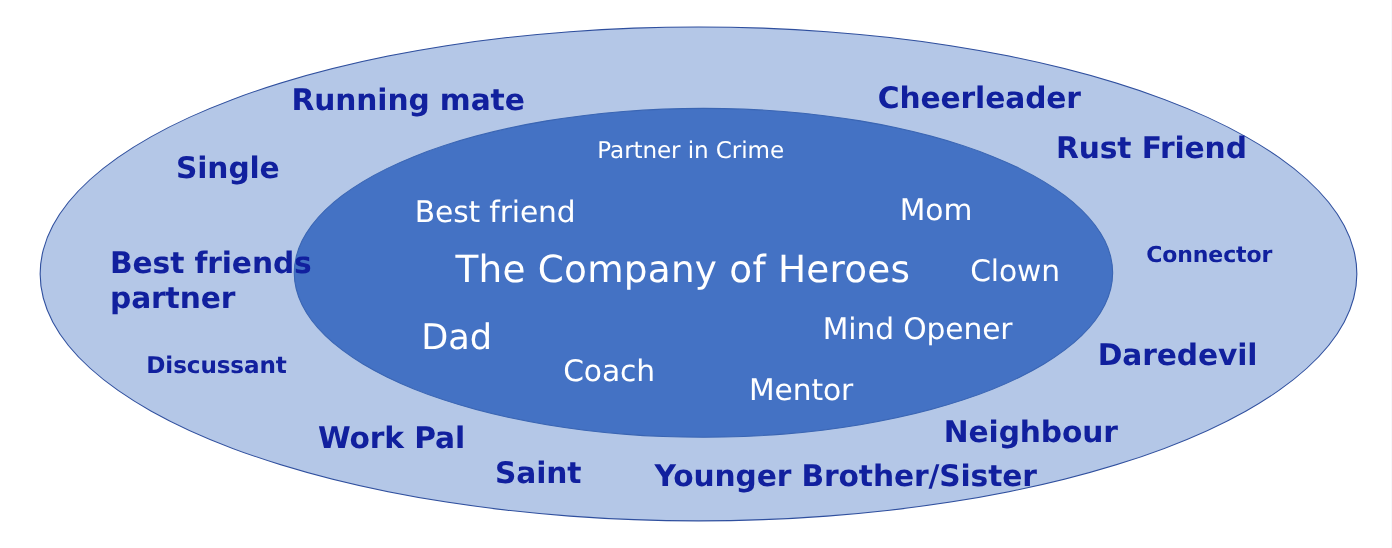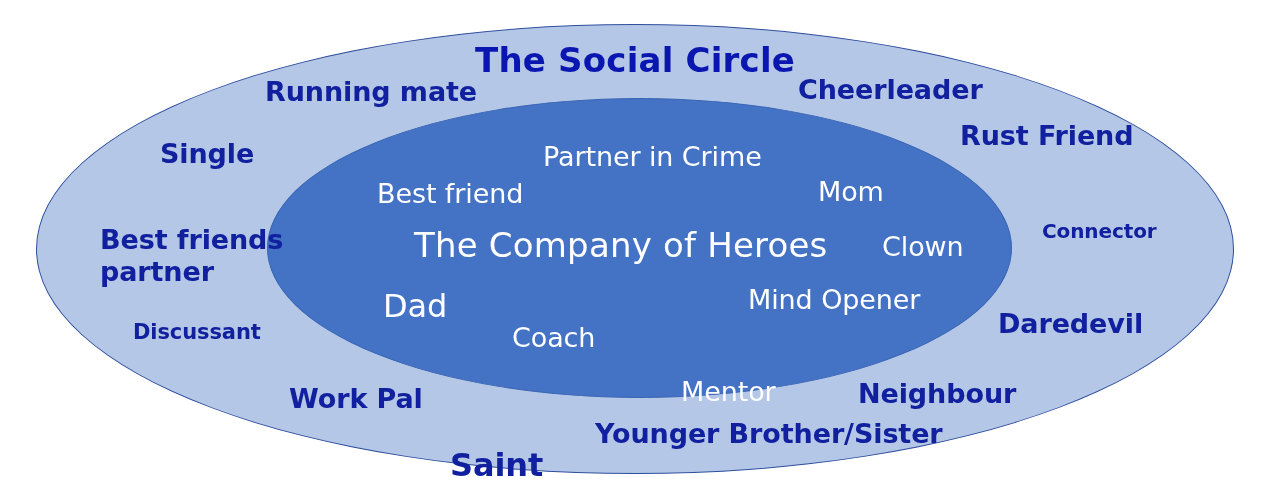--- a/index.html
+++ b/index.html
@@ -77,21 +77,20 @@
 </style>
 </head>
 <body>
 
 <div id="stage">
 
   <div class="ellipse" id="outer-ellipse"></div>
 
   <div class="ellipse" id="inner-ellipse"></div>
 
-  <div class="label title-social" style="left:475px; top:40px;">The Social Circle</div>
 
   <div class="label outer-label" style="left:798px; top:74px; font-size:27px;">Cheerleader</div>
 
   <div class="label outer-label" style="left:265px; top:76px; font-size:27px;">Running mate</div>
 
   <div class="label outer-label" style="left:960px; top:120px; font-size:27px;">Rust Friend</div>
 
   <div class="label outer-label" style="left:160px; top:138px; font-size:27px;">Single</div>
 
   <div class="label outer-label two-line" style="left:68px; top:224px; font-size:27px;margin-left:32px;">Best friends
@@ -100,35 +99,35 @@
   <div class="label outer-label" style="left:1042px; top:220px; font-size:20px;">Connector</div>
 
   <div class="label outer-label" style="left:133px; top:320px; font-size:21px;">Discussant</div>
 
   <div class="label outer-label" style="left:998px; top:308px; font-size:27px;">Daredevil</div>
 
   <div class="label outer-label" style="left:289px; top:383px; font-size:27px;">Work Pal</div>
 
   <div class="label outer-label" style="left:858px; top:378px; font-size:27px;">Neighbour</div>
 
-  <div class="label outer-label" style="left:450px; top:415px; font-size:32px;margin-top:32px;">Saint</div>
+  <div class="label outer-label" style="left:450px; top:415px; font-size:27px;">Saint</div>
 
   <div class="label outer-label" style="left:595px; top:418px; font-size:27px;">Younger Brother/Sister</div>
 
   <div class="label title-heroes" style="left:414px; top:225px;">The Company of Heroes</div>
 
-  <div class="label inner-label" style="left:543px; top:141px; font-size:27px;">Partner in Crime</div>
+  <div class="label inner-label" style="left:543px; top:125px; font-size:21px;">Partner in Crime</div>
 
   <div class="label inner-label" style="left:377px; top:178px; font-size:27px;">Best friend</div>
 
   <div class="label inner-label" style="left:818px; top:176px; font-size:27px;">Mom</div>
 
   <div class="label inner-label" style="left:882px; top:231px; font-size:27px;">Clown</div>
 
   <div class="label inner-label" style="left:383px; top:288px; font-size:32px;">Dad</div>
 
   <div class="label inner-label" style="left:748px; top:284px; font-size:27px;">Mind Opener</div>
 
   <div class="label inner-label" style="left:512px; top:322px; font-size:27px;text-align:center;">Coach</div>
 
-  <div class="label inner-label" style="left:681px; top:340px; font-size:27px;margin-top:36px;">Mentor</div>
+  <div class="label inner-label" style="left:681px; top:340px; font-size:27px;">Mentor</div>
 
 </div>
 
 </body></html>

